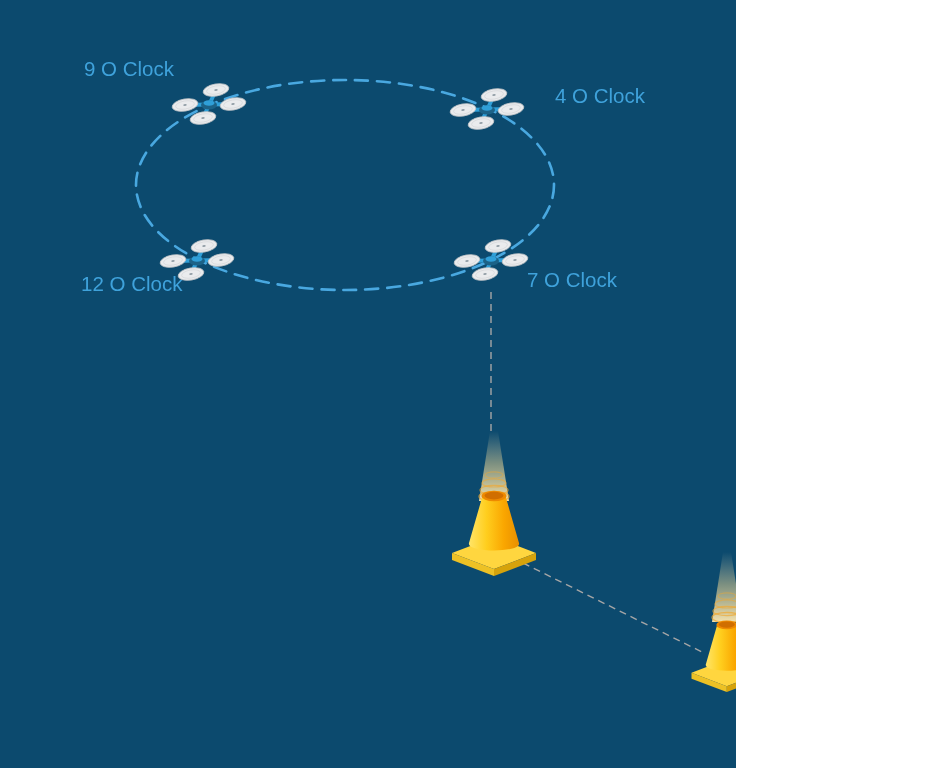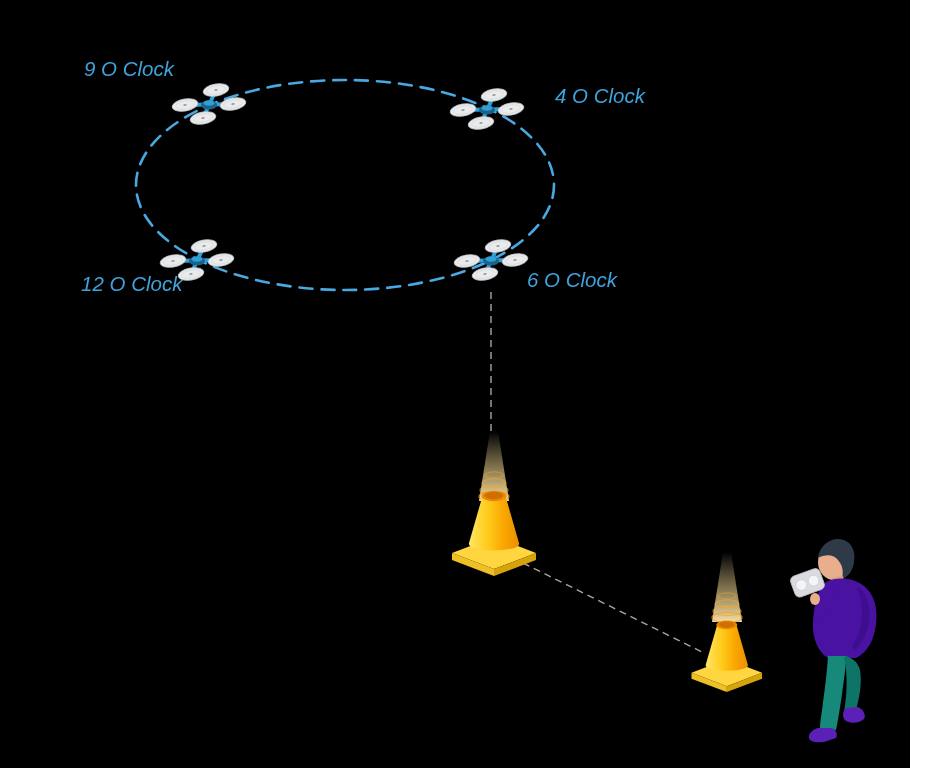--- a/index.html
+++ b/index.html
@@ -1,22 +1,21 @@
 <!DOCTYPE html>
 <html><head>
 <meta charset="utf-8">
 <style>
   html,body{margin:0;padding:0;background:#ffffff;}
   .stage{
     position:relative;
-    width:910px;height:768px;
-    background:#000000;
+    width:736px;height:768px;
+    background:#0c4a6e;
     overflow:hidden;
     font-family:"Liberation Sans", sans-serif;
-    font-style:italic;
   }
   .stage svg.scene{position:absolute;left:0;top:0;}
   .clock-label{
     position:absolute;
     font-size:20.5px;
     line-height:24px;
     font-weight:400;
     color:#3FA2DB;
     white-space:nowrap;
     user-select:none;
@@ -135,15 +134,15 @@
                L52,176 C55,160 56,138 52,122 Z" fill="#0F7468"></path>
 
       <path d="M54,172 C50,176 50,182 54,185 C60,188 68,187 72,183 C74,179 72,174 66,171 Z" fill="#5B21B6"></path>
       <path d="M26,192 C20,194 16,198 17,202 C18,206 24,207 32,206 L44,202 C46,198 44,194 40,192 Z" fill="#5B21B6"></path>
     </g>
   </svg>
 
   <div class="clock-label lbl-9">9 O Clock</div>
   <div class="clock-label lbl-3">4 O Clock</div>
   <div class="clock-label lbl-12">12 O Clock</div>
-  <div class="clock-label lbl-6">6 O Clock</div>
+  <div class="clock-label lbl-6">7 O Clock</div>
 
 </div>
 
 </body></html>

